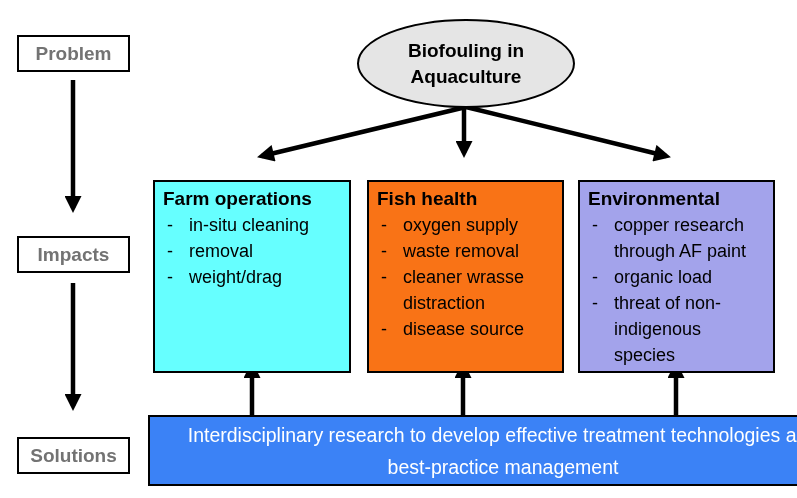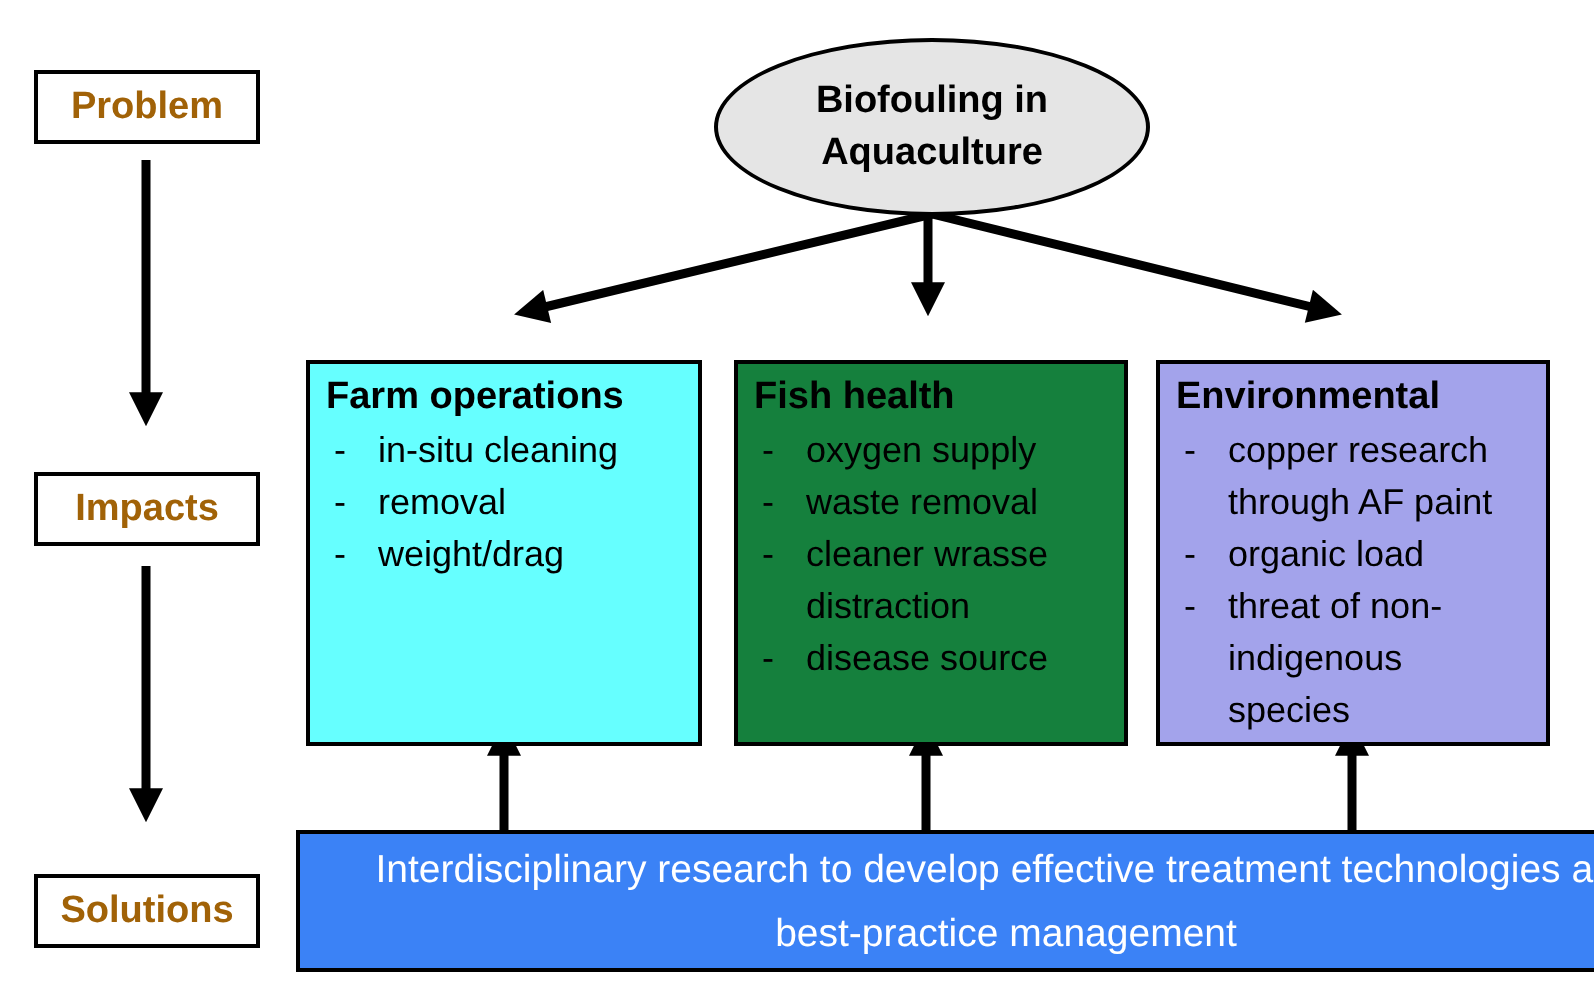--- a/index.html
+++ b/index.html
@@ -11,40 +11,40 @@
     font-family:"Liberation Sans", sans-serif;
     overflow:hidden;
   }
   .arrows{position:absolute;left:0;top:0;z-index:1;pointer-events:none;}
   .arrows line{stroke:#000000;stroke-width:4.5;}
 
   .flow-box{
     position:absolute;left:17px;width:113px;height:37px;
     background:#ffffff;border:2px solid #000000;
     display:flex;align-items:center;justify-content:center;
-    font-size:19px;font-weight:bold;color:#a16207;z-index:2;
+    font-size:19px;font-weight:bold;color:#737373;z-index:2;
   }
   .ellipse{
     position:absolute;left:357px;top:19px;width:218px;height:89px;
     background:#e5e5e5;border:2.5px solid #000000;border-radius:50%;
     display:flex;align-items:center;justify-content:center;
     text-align:center;font-size:19px;font-weight:bold;color:#000000;
     padding:0 24px;line-height:1.35;z-index:2;
   }
   .impact-box{
     position:absolute;top:163px;height:193px;
     border:2px solid #000000;padding:4px 10px 4px 8px;
     color:#000000;z-index:2;margin-top:17px;
   }
   .impact-box .box-title{font-size:19px;font-weight:bold;line-height:26px;}
   .impact-box .box-item{display:flex;font-size:18px;line-height:26px;}
   .impact-box .dash{flex:0 0 26px;padding-left:4px;}
   .impact-box .item-text{flex:1 1 auto;}
   .box-farm{left:153px;width:198px;background:#66FFFF;}
-  .box-fish{left:367px;width:197px;background:#15803d;}
+  .box-fish{left:367px;width:197px;background:#f97316;}
   .box-env{left:578px;width:197px;background:#A3A3EB;}
 
   .research-box{
     position:absolute;left:148px;top:415px;width:710px;height:71px;
     background:#3b82f6;border:2px solid #000000;
     display:flex;align-items:center;justify-content:center;
     text-align:center;color:#FFFFFF;font-size:19.5px;line-height:32px;
     padding:0 30px;z-index:2;
   }
 </style>

